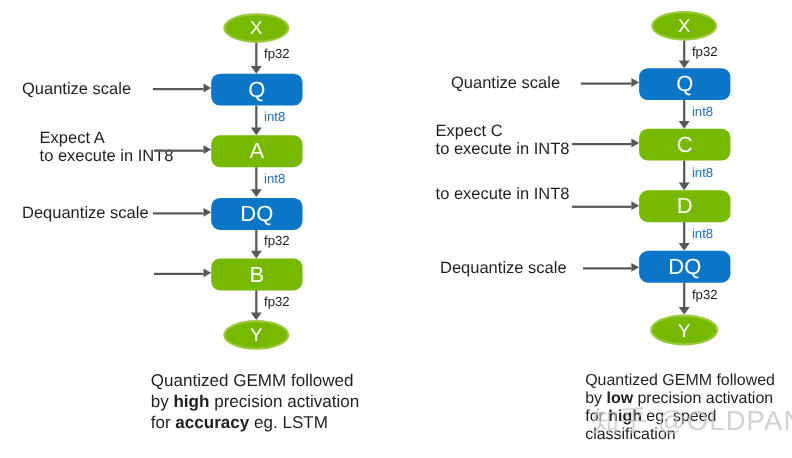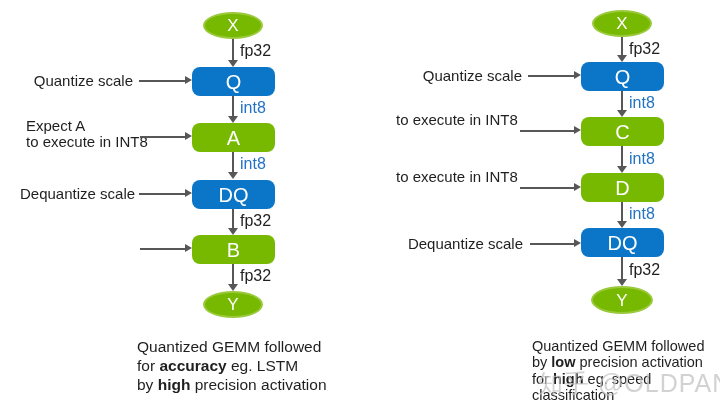--- a/index.html
+++ b/index.html
@@ -23,26 +23,26 @@
   }
   
   .vline{position:absolute;width:2px;background:#575757;}
   .ahd{position:absolute;width:0;height:0;
        border-left:5px solid transparent;border-right:5px solid transparent;
        border-top:7px solid #575757;}
   .hline{position:absolute;height:2px;background:#575757;}
   .ahr{position:absolute;width:0;height:0;
        border-top:4.5px solid transparent;border-bottom:4.5px solid transparent;
        border-left:7px solid #575757;}
-  .elbl{position:absolute;font-size:16px;line-height:1;}
+  .elbl{position:absolute;font-size:12px;line-height:1;}
   .elbl.fp{color:#1f1f1f;}
   .elbl.i8{color:#2273c3;}
   
   .slbl{position:absolute;font-size:15px;line-height:15.5px;color:#1f1f1f;white-space:nowrap;}
-  .slbl.ra{text-align:right;}
+  .slbl.ra{}
   
   .caption{position:absolute;color:#1f1f1f;}
   .caption.left-cap{font-size:15.5px;line-height:19px;}
   .caption.right-cap{font-size:14.5px;line-height:16.3px;}
   .caption b{font-weight:bold;}
   
   .watermark{
     position:absolute;left:538px;top:371px;
     font-size:25px;line-height:1;letter-spacing:1px;
     color:rgba(195,195,195,0.75);white-space:nowrap;z-index:5;
@@ -91,40 +91,40 @@
     <span class="elbl fp" style="left:240px;top:213px;">fp32</span>
 
     <div class="vline" style="left:232px;top:264px;height:21px;"></div>
     <div class="ahd" style="left:228px;top:284px;"></div>
     <span class="elbl fp" style="left:240px;top:268px;">fp32</span>
 
     <div class="slbl ra" style="left:20px;top:73px;width:113px;"><span>Quantize scale</span></div>
     <div class="hline" style="left:139px;top:80px;width:46px;"></div>
     <div class="ahr" style="left:185px;top:76px;"></div>
 
-    <div class="slbl" style="left:26px;top:118px;">
+    <div class="slbl" style="left:36px;top:118px;">
       <div>Expect A</div>
       <div>to execute in INT8</div>
     </div>
     <div class="hline" style="left:140px;top:136px;width:45px;"></div>
     <div class="ahr" style="left:185px;top:132px;"></div>
 
     <div class="slbl ra" style="left:20px;top:186px;width:113px;"><span>Dequantize scale</span></div>
     <div class="hline" style="left:139px;top:193px;width:46px;"></div>
     <div class="ahr" style="left:185px;top:189px;"></div>
 
     <div class="slbl" style="left:18px;top:231px;">
     </div>
     <div class="hline" style="left:140px;top:248px;width:45px;"></div>
     <div class="ahr" style="left:185px;top:244px;"></div>
 
     <div class="caption left-cap" style="left:137px;top:337px;width:220px;">
       <div><span>Quantized GEMM followed</span></div>
+      <div><span>by </span><b>high</b><span> precision activation</span></div>
       <div><span>for </span><b>accuracy</b><span> eg. LSTM</span></div>
-      <div><span>by </span><b>high</b><span> precision activation</span></div>
     </div>
   </div>
 
   <div>
 
     <div class="ellipse" style="left:592px;top:10px;">
         <span>X</span>
       </div>
     <div class="box blue" style="left:581px;top:62px;">
         <span>Q</span>
@@ -160,20 +160,21 @@
 
     <div class="vline" style="left:621px;top:257px;height:23px;"></div>
     <div class="ahd" style="left:617px;top:279px;"></div>
     <span class="elbl fp" style="left:629px;top:262px;">fp32</span>
 
     <div class="slbl ra" style="left:410px;top:68px;width:112px;"><span>Quantize scale</span></div>
     <div class="hline" style="left:528px;top:75px;width:46px;"></div>
     <div class="ahr" style="left:574px;top:71px;"></div>
 
     <div class="slbl" style="left:396px;top:112px;">
+      <div>Expect C</div>
       <div>to execute in INT8</div>
     </div>
     <div class="hline" style="left:520px;top:130px;width:54px;"></div>
     <div class="ahr" style="left:574px;top:126px;"></div>
 
     <div class="slbl" style="left:396px;top:169px;">
       <div>to execute in INT8</div>
     </div>
     <div class="hline" style="left:520px;top:187px;width:54px;"></div>
     <div class="ahr" style="left:574px;top:183px;"></div>

